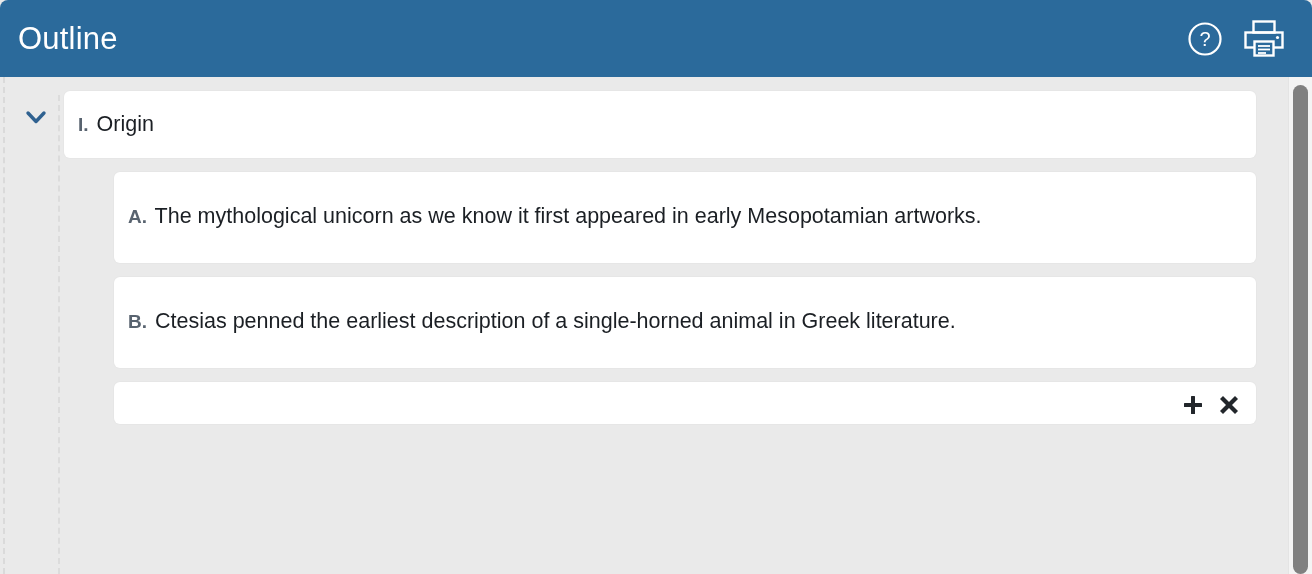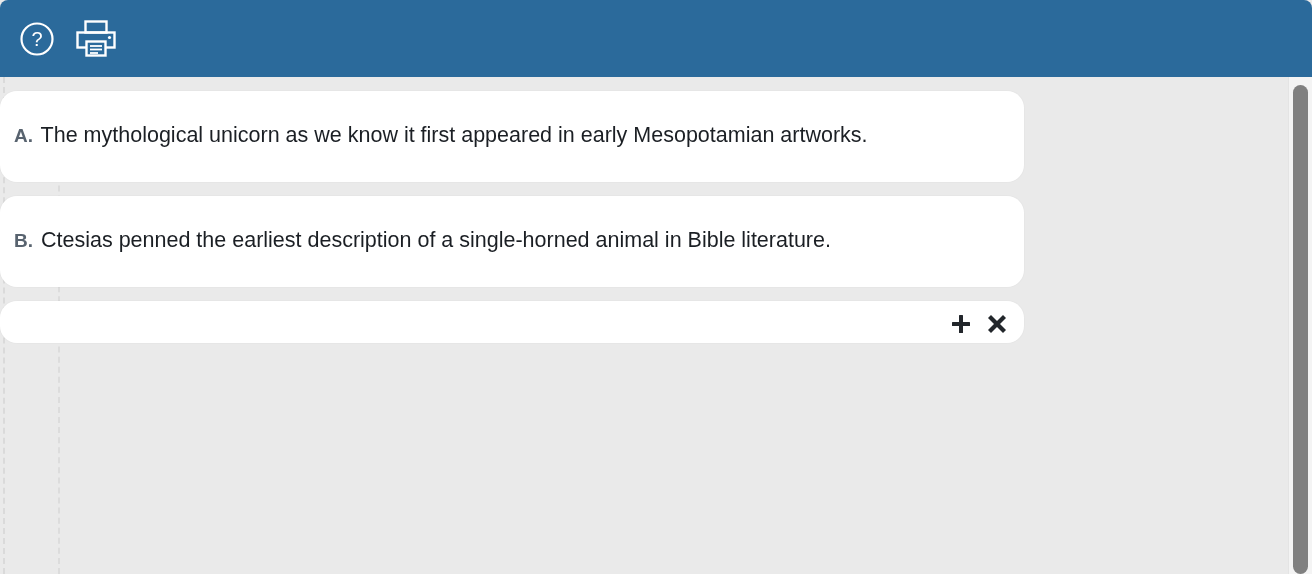--- a/index.html
+++ b/index.html
@@ -125,24 +125,24 @@
 
   .card-level1 {
     margin-left: 64px;
     margin-top: 14px;
     width: 1192px;
     min-height: 66px;
     padding: 18px 22px 18px 10px;
   }
 
   .card-level2 {
+    margin-left: 114px;
     margin-top: 14px;
-    width: 1024px;
+    width: 1142px;
     padding: 20px 22px 22px 10px;
-    border-radius: 17px;
   }
 
   .item-text {
     font-size: 21.5px;
     line-height: 48px;
     color: #1b1f24;
     font-weight: 400;
     padding: 0 0 0 4px;
     margin: 0;
     word-wrap: break-word;
@@ -197,20 +197,21 @@
     border-radius: 8px;
     cursor: grab;
   }
 </style>
 </head>
 <body>
 
 <div id="app">
 
   <div class="header">
+    <div class="header-title">Outline</div>
 
     <div class="header-actions">
       <button class="icon-btn" aria-label="Help">
         <svg width="38" height="38" viewBox="0 0 38 38" fill="none">
           <circle cx="19" cy="19" r="15.5" stroke="#ffffff" stroke-width="2.2"></circle>
           <text x="19" y="26" text-anchor="middle" fill="#ffffff" font-family="Liberation Sans, sans-serif" font-size="20" font-weight="400">?</text>
         </svg>
       </button>
 
       <button class="icon-btn" aria-label="Print">
@@ -233,36 +234,42 @@
     <div class="rail rail-level1"></div>
 
     <div class="outline-list">
 
       <div class="row">
         <div class="chevron-wrap">
           <svg width="26" height="26" viewBox="0 0 26 26" fill="none">
             <polyline points="5,9 13,17.5 21,9" stroke="#2f6190" stroke-width="3.4" stroke-linecap="round" stroke-linejoin="round"></polyline>
           </svg>
         </div>
+        <div class="card card-level1">
+          <div class="item-text level1">
+            <span class="marker">I.</span>
+            <span>Origin</span>
+          </div>
+        </div>
       </div>
 
       <div class="row">
         <div class="card card-level2">
           <div class="item-text">
             <span class="marker">A.</span>
             <span>The mythological unicorn as we know it first appeared in early Mesopotamian artworks.</span>
           </div>
         </div>
       </div>
 
       <div class="row">
         <div class="card card-level2">
           <div class="item-text">
             <span class="marker">B.</span>
-            <span>Ctesias penned the earliest description of a single-horned animal in Bible literature.</span>
+            <span>Ctesias penned the earliest description of a single-horned animal in Greek literature.</span>
           </div>
         </div>
       </div>
 
       <div class="row">
         <div class="card card-level2">
           <div class="card-tools">
             <span class="tool">
               <svg width="24" height="24" viewBox="0 0 24 24">
                 <rect x="10" y="3" width="4" height="18" fill="#22262b" rx="0.5"></rect>

